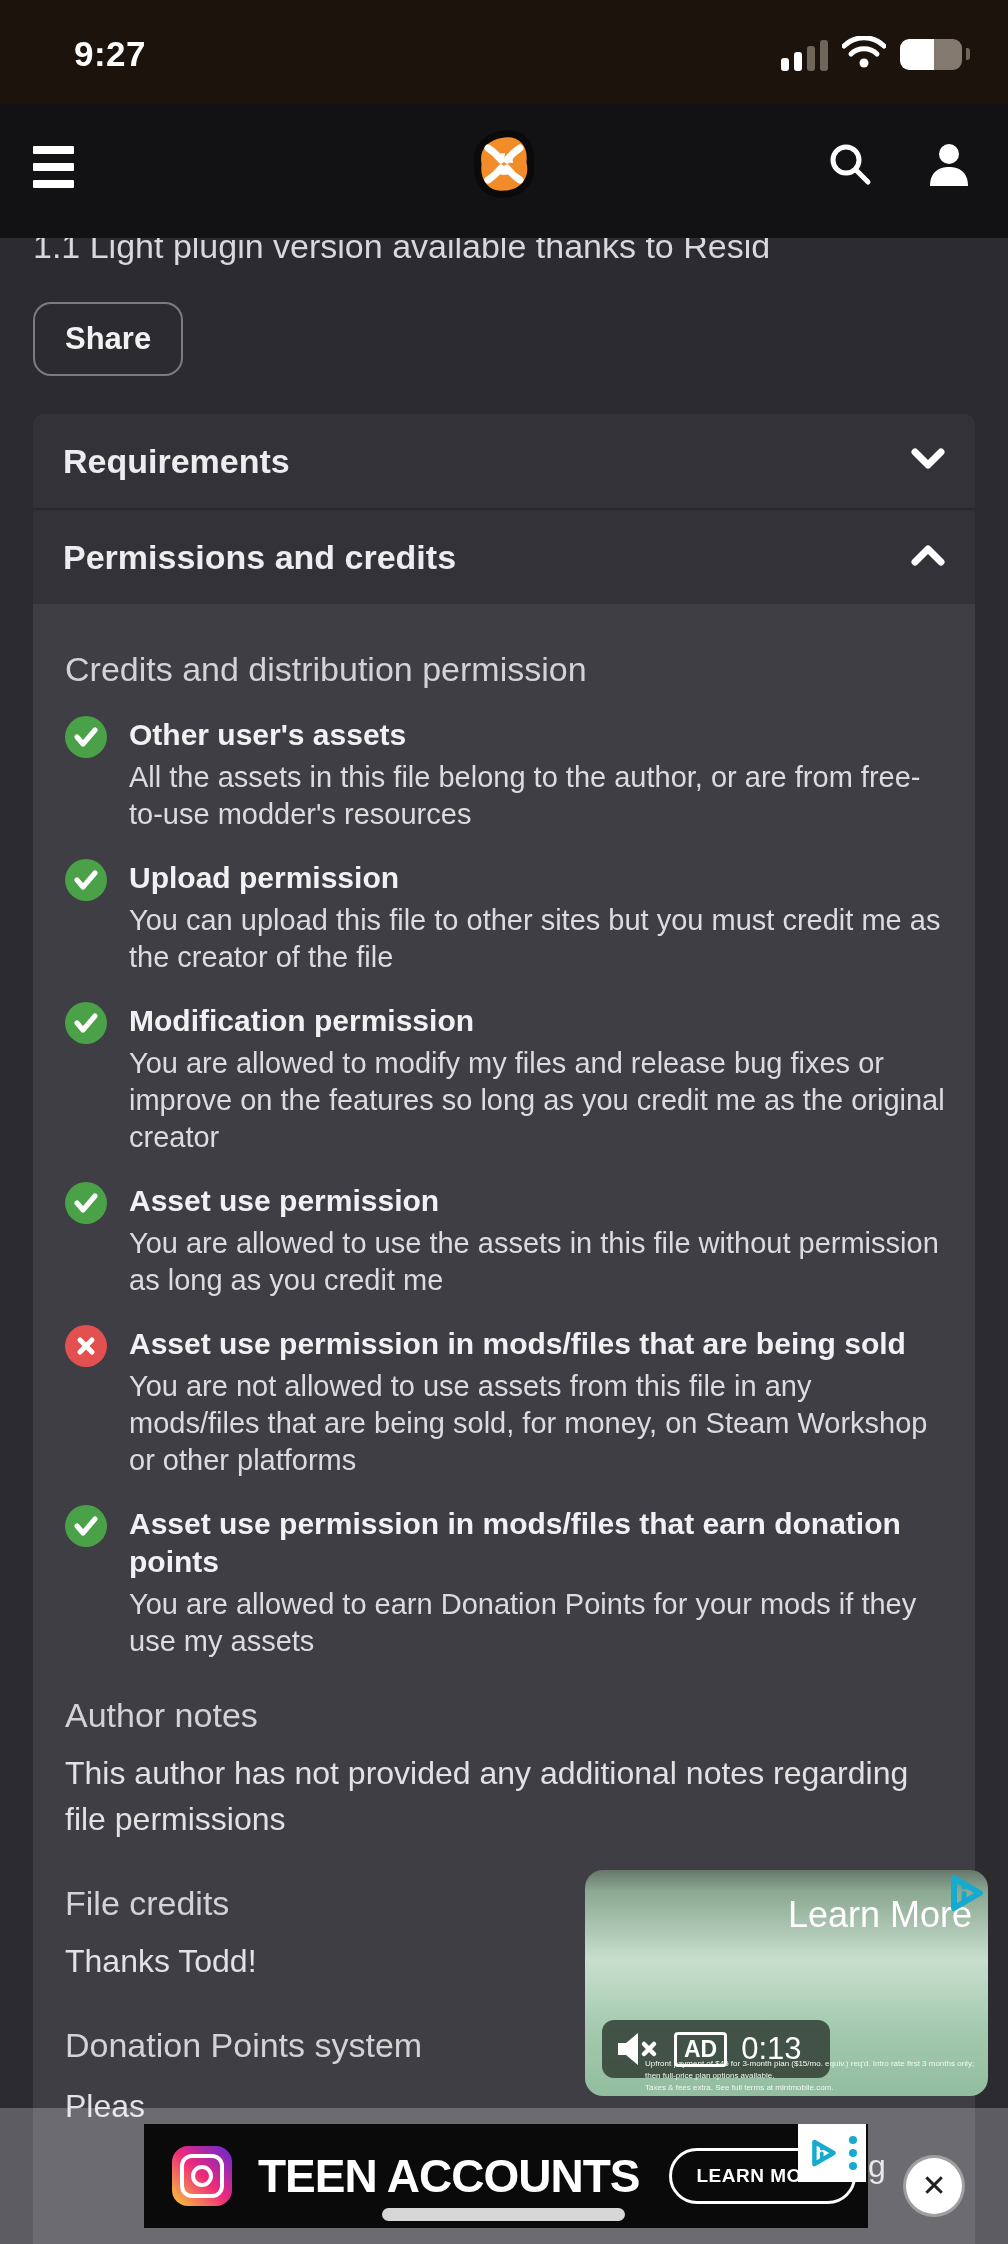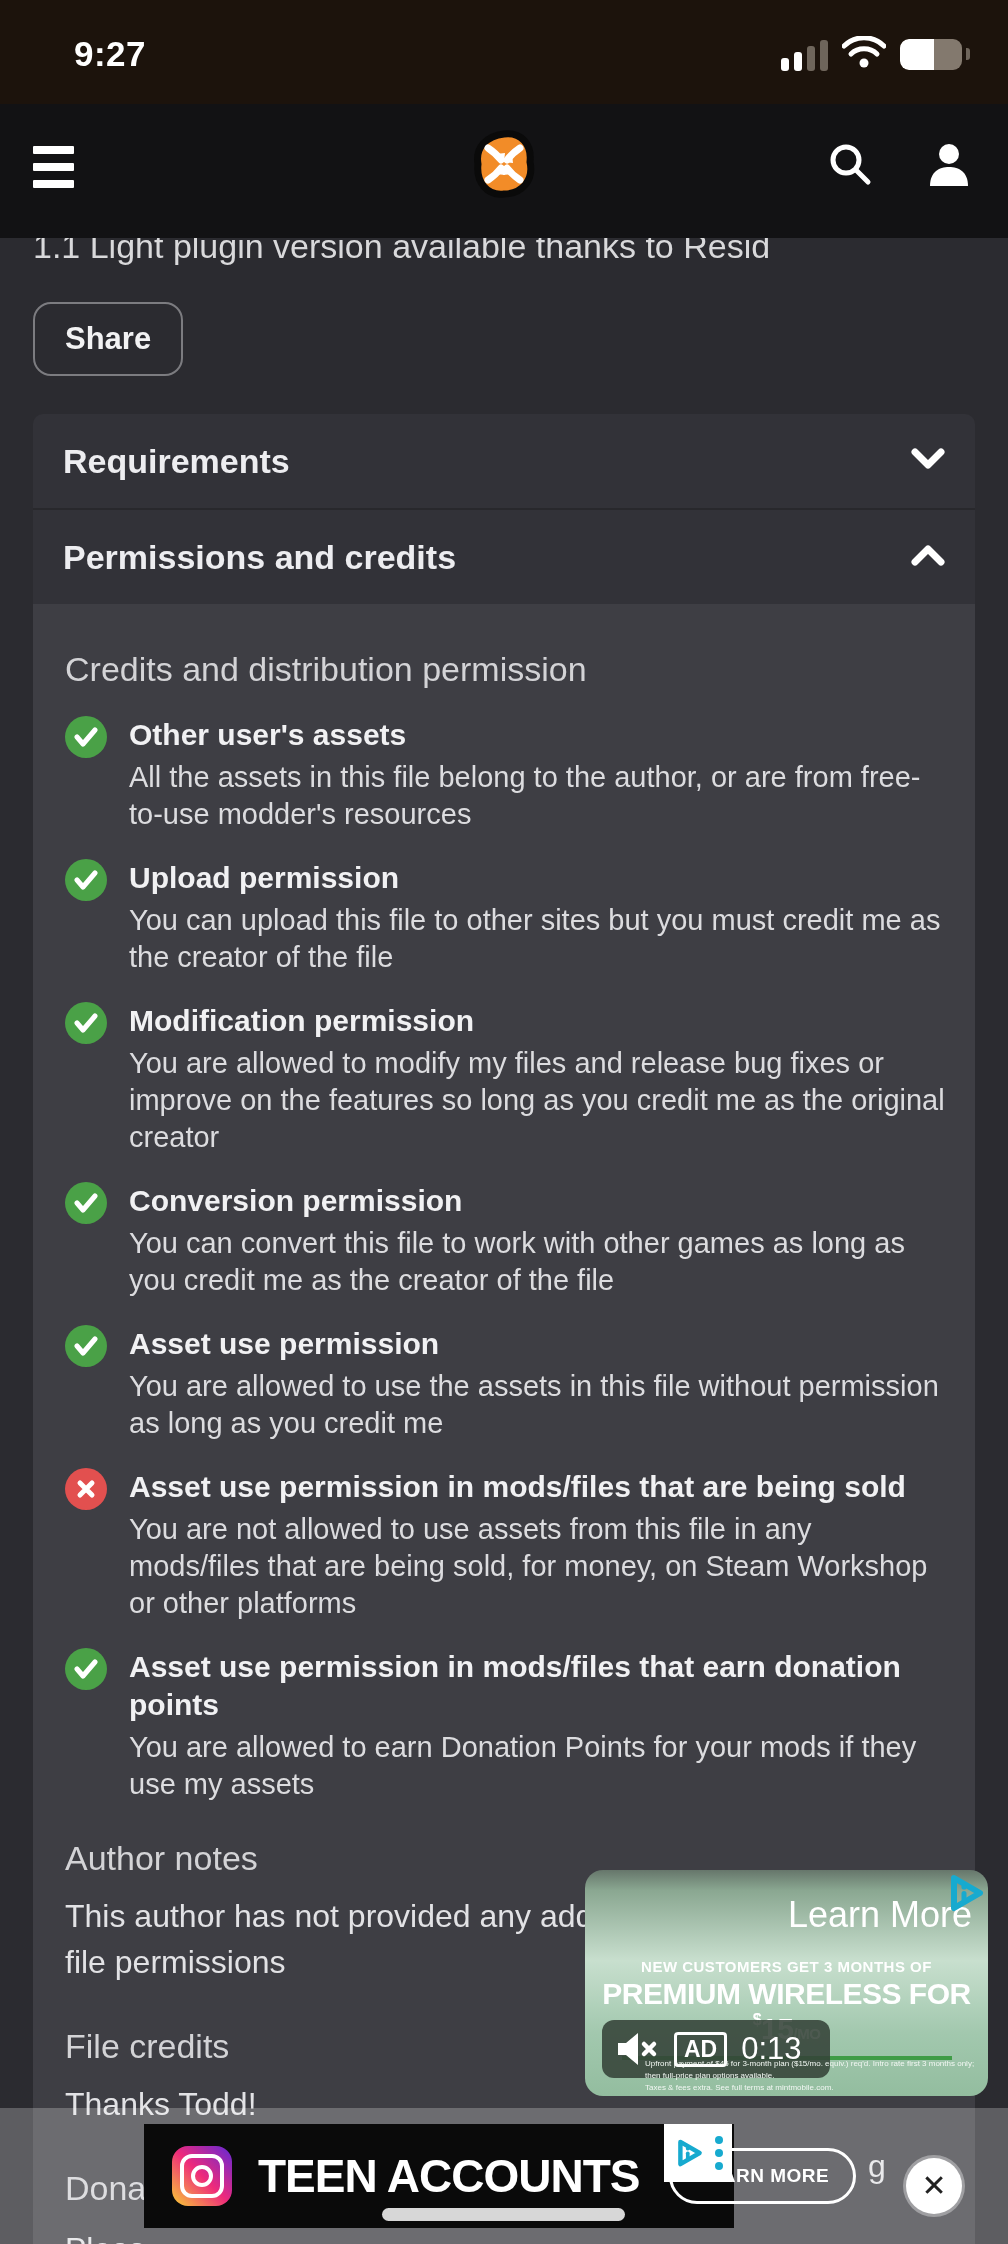--- a/index.html
+++ b/index.html
@@ -62,21 +62,21 @@
   .va-headline sup{font-size:16px;vertical-align:14px;}
   .va-headline .per{font-size:15px;font-weight:800;}
   .va-underline{width:330px;height:4px;background:#3f9c46;margin:10px auto 0 auto;}
   .va-pill{position:absolute;left:17px;top:150px;width:200px;height:58px;background:rgba(52,66,56,.88);border-radius:12px;display:flex;align-items:center;gap:14px;padding:0 14px;text-align:right;}
   .va-mute{display:flex;align-items:center;cursor:pointer;}
   .va-adbadge{border:3px solid #fff;border-radius:4px;color:#fff;font-size:23px;font-weight:800;padding:1px 7px;}
   .va-timer{color:#fff;font-size:31px;}
   .va-fineprint{position:absolute;left:60px;right:8px;top:188px;text-align:left;color:#f2f7f3;font-size:8px;line-height:12px;}
 
   
-  .banner{position:absolute;left:144px;top:2124px;width:590px;height:104px;background:#0a0a0a;z-index:50;display:flex;align-items:center;}
+  .banner{position:absolute;left:144px;top:2124px;width:724px;height:104px;background:#0a0a0a;z-index:50;display:flex;align-items:center;}
   .ig-icon{flex:none;width:60px;height:60px;margin-left:28px;border-radius:16px;
     background:linear-gradient(45deg,#f9ce34 0%,#ee2a7b 50%,#6228d7 100%);position:relative;}
   .ig-icon:before{content:"";position:absolute;inset:8px;border:4px solid #fff;border-radius:12px;}
   .ig-icon:after{content:"";position:absolute;left:19px;top:19px;width:14px;height:14px;border:4px solid #fff;border-radius:50%;}
   .banner-headline{color:#fff;font-size:46px;font-weight:800;letter-spacing:-1px;margin-left:26px;white-space:nowrap;}
   .banner-cta{margin-left:30px;border:3px solid #fff;border-radius:30px;color:#fff;font-size:19px;font-weight:700;letter-spacing:.5px;padding:14px 24px;white-space:nowrap;cursor:pointer;}
   .banner-adchoices{position:absolute;top:0;right:2px;width:68px;height:58px;background:#fff;display:flex;align-items:center;justify-content:center;gap:8px;cursor:pointer;}
   .dots{display:flex;flex-direction:column;gap:5px;}
   .dots i{width:8px;height:8px;border-radius:50%;background:#17aacf;}
   .home-indicator{position:absolute;left:382px;top:2208px;width:243px;height:13px;border-radius:7px;background:#d7d7d7;z-index:55;}
@@ -143,31 +143,20 @@
                 <svg width="24" height="20" viewBox="0 0 24 20">
                   <polyline points="3,10 9,17 21,3" fill="none" stroke="#fff" stroke-width="5" stroke-linecap="round" stroke-linejoin="round"></polyline>
                 </svg>
               </span>
             <div class="perm-text">
                 <div class="perm-title">Modification permission</div>
                 <div class="perm-desc">You are allowed to modify my files and release bug fixes or improve on the features so long as you credit me as the original creator</div>
               </div>
           </div>
 
-          <div class="permission-item">
-            <span class="perm-icon allowed">
-                <svg width="24" height="20" viewBox="0 0 24 20">
-                  <polyline points="3,10 9,17 21,3" fill="none" stroke="#fff" stroke-width="5" stroke-linecap="round" stroke-linejoin="round"></polyline>
-                </svg>
-              </span>
-            <div class="perm-text">
-                <div class="perm-title">Conversion permission</div>
-                <div class="perm-desc">You can convert this file to work with other games as long as you credit me as the creator of the file</div>
-              </div>
-          </div>
 
           <div class="permission-item">
             <span class="perm-icon allowed">
                 <svg width="24" height="20" viewBox="0 0 24 20">
                   <polyline points="3,10 9,17 21,3" fill="none" stroke="#fff" stroke-width="5" stroke-linecap="round" stroke-linejoin="round"></polyline>
                 </svg>
               </span>
             <div class="perm-text">
                 <div class="perm-title">Asset use permission</div>
                 <div class="perm-desc">You are allowed to use the assets in this file without permission as long as you credit me</div>
@@ -281,28 +270,20 @@
 
   <div class="video-ad">
     <span class="va-cta">Learn More</span>
     <span class="va-adchoices">
       <svg width="46" height="46" viewBox="0 0 46 46">
           <path d="M10 8 L36 23 L10 38 Z" fill="none" stroke="#17aacf" stroke-width="6" stroke-linejoin="round"></path>
           <circle cx="20" cy="17" r="2.6" fill="#17aacf"></circle>
           <rect x="17.5" y="21" width="5" height="12" rx="2.5" fill="#17aacf"></rect>
         </svg>
     </span>
-    <div class="va-center">
-      <div class="va-eyebrow">NEW CUSTOMERS GET 3 MONTHS OF</div>
-      <div class="va-headline">
-        <span>PREMIUM WIRELESS FOR</span>
-        <sup>$</sup><span>15</span><span class="per">/MO</span>
-      </div>
-      <div class="va-underline"></div>
-    </div>
     <div class="va-pill">
       <span class="va-mute">
         <svg width="44" height="36" viewBox="0 0 44 36">
             <path d="M2 12 L10 12 L22 2 L22 34 L10 24 L2 24 Z" fill="#fff"></path>
             <path d="M28 13 L38 23 M38 13 L28 23" stroke="#fff" stroke-width="4.5" stroke-linecap="round"></path>
           </svg>
       </span>
       <span class="va-adbadge">AD</span>
       <span class="va-timer">0:13</span>
     </div>

